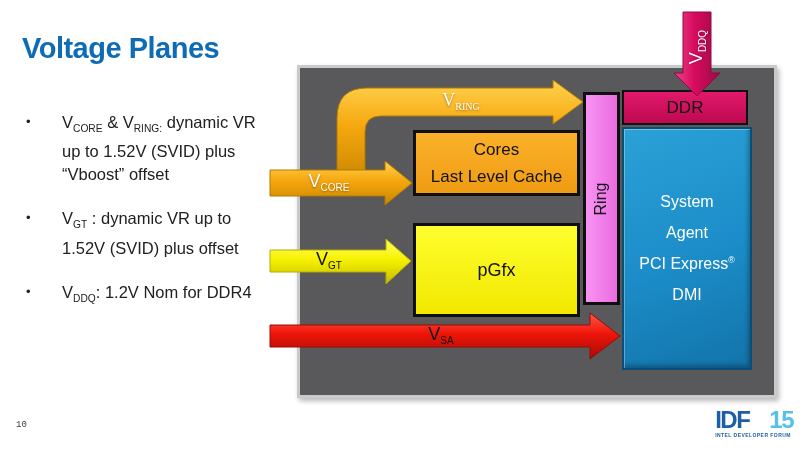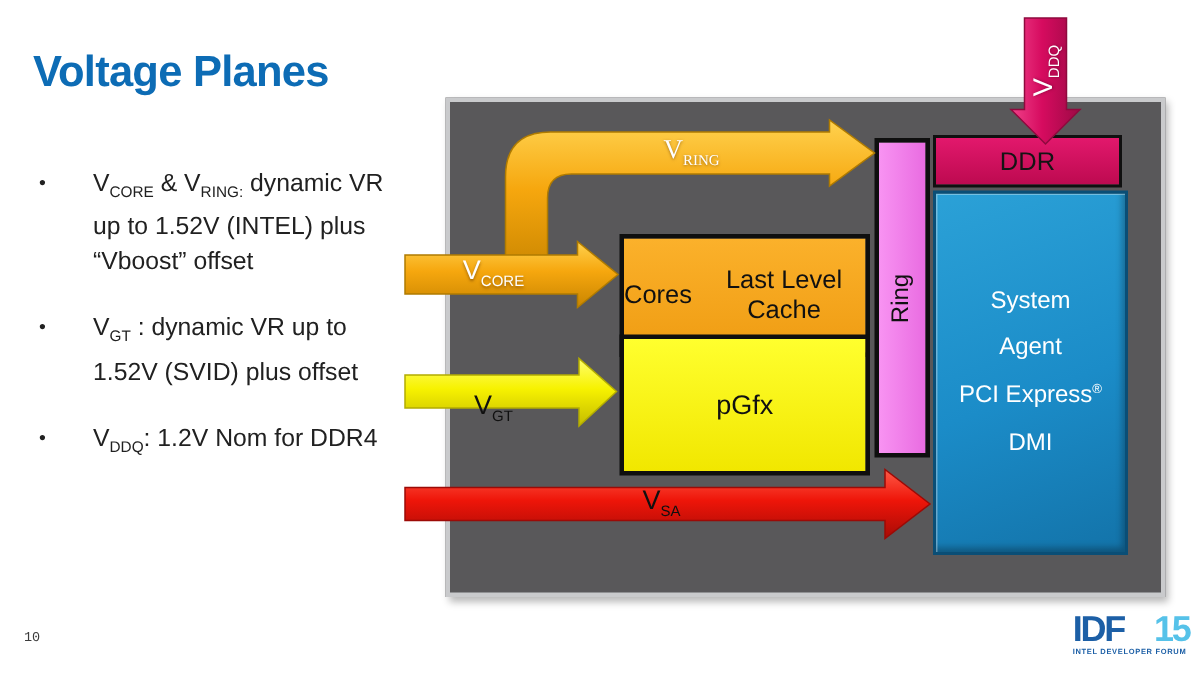--- a/index.html
+++ b/index.html
@@ -19,23 +19,23 @@
   .btext sub{font-size:0.62em;}
 
   
   .panel{position:absolute;left:297px;top:65px;width:480px;height:333px;
          background:#59585a;border:3px solid #c9cacc;box-sizing:border-box;
          box-shadow:2px 3px 5px rgba(0,0,0,0.28);}
 
   
   .box{position:absolute;box-sizing:border-box;display:flex;align-items:center;
        justify-content:center;text-align:center;}
-  .cores{left:113px;top:88px;width:167px;height:82px;
+  .cores{left:113px;top:62px;width:167px;height:66px;
          background:linear-gradient(180deg,#fbb12b,#ef9c12);
-         border:3px solid #0f0f0f;flex-direction:row;gap:7px;
+         border:3px solid #0f0f0f;flex-direction:column;gap:7px;
          font-size:17px;color:#111;}
   .pgfx{left:113px;top:155px;width:167px;height:94px;
         background:linear-gradient(180deg,#ffff2e,#f1e700);
         border:3px solid #0f0f0f;font-size:18px;color:#111;}
   .ring{left:283px;top:24px;width:37px;height:213px;
         background:linear-gradient(90deg,#f893f2,#e96ce1);
         border:3px solid #0f0f0f;}
   .ring span{transform:rotate(-90deg);font-size:16px;color:#111;white-space:nowrap;}
   .ddr{left:322px;top:22px;width:126px;height:35px;
        background:linear-gradient(180deg,#e2186c,#bd0a50);
@@ -50,21 +50,21 @@
   
   .arrows{position:absolute;left:0;top:0;width:800px;height:450px;pointer-events:none;}
 
   
   .alabel{position:absolute;transform:translate(-50%,-50%);font-size:18px;white-space:nowrap;}
   .alabel sub{font-size:10px;}
   .lbl-white{color:#ffffff;text-shadow:0 1px 2px rgba(90,45,0,.55);}
   .lbl-black{color:#101010;}
   #lbl-vring{left:461px;top:101px;font-family:Liberation Serif, serif;}
   #lbl-vcore{left:329px;top:182px;}
-  #lbl-vgt{left:329px;top:272px;}
+  #lbl-vgt{left:329px;top:260px;}
   #lbl-vsa{left:441px;top:335px;}
   #lbl-vddq{left:697px;top:47px;transform:translate(-50%,-50%) rotate(-90deg);
             text-shadow:0 1px 2px rgba(90,0,40,.55);}
 
   
   .pagenum{position:absolute;left:16px;top:420px;font-size:9px;color:#3c3c3c;font-family:Liberation Mono, monospace;}
   .logo{position:absolute;right:7px;top:408px;line-height:1;text-align:left;}
   .logo-big{font-size:24px;font-weight:bold;letter-spacing:-1.5px;}
   .logo-idf{color:#1c5fa6;}
   .logo-year{color:#56c2e9;margin-left:20px;}
@@ -73,21 +73,21 @@
 </head>
 <body>
 
 <div class="slide">
 
   <h1 class="title">Voltage Planes</h1>
 
   <ul class="bullets">
     <li>
       <span class="marker">•</span>
-      <span class="btext"><span>V</span><sub>CORE</sub><span> &amp; V</span><sub>RING:</sub><span> dynamic VR</span><br><span>up to 1.52V (INTEL) plus</span><br><span>“Vboost” offset</span></span>
+      <span class="btext"><span>V</span><sub>CORE</sub><span> &amp; V</span><sub>RING:</sub><span> dynamic VR</span><br><span>up to 1.52V (SVID) plus</span><br><span>“Vboost” offset</span></span>
     </li>
     <li>
       <span class="marker">•</span>
       <span class="btext"><span>V</span><sub>GT</sub><span> : dynamic VR up to</span><br><span>1.52V (SVID) plus offset</span></span>
     </li>
     <li>
       <span class="marker">•</span>
       <span class="btext"><span>V</span><sub>DDQ</sub><span>: 1.2V Nom for DDR4</span></span>
     </li>
   </ul>

